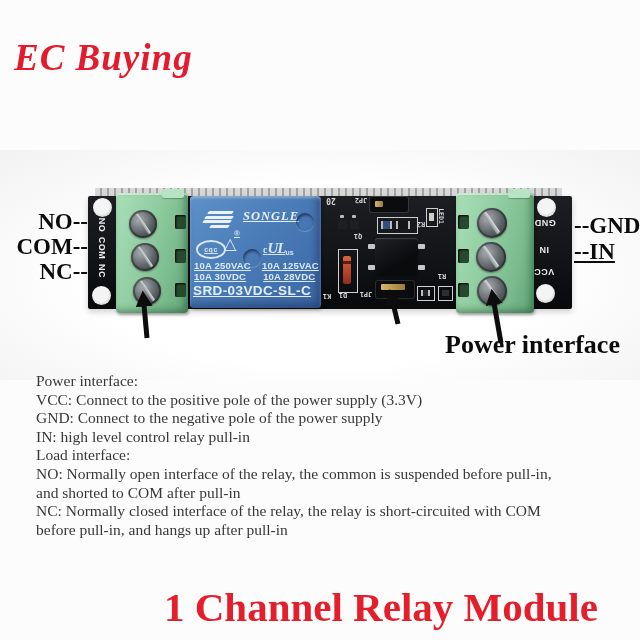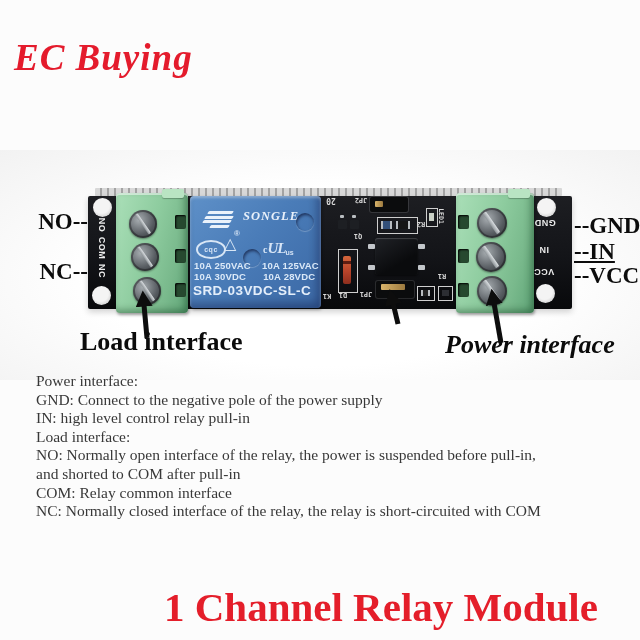--- a/index.html
+++ b/index.html
@@ -44,21 +44,21 @@
       background:radial-gradient(circle at 35% 35%, #a7adb1, #565b60 58%, #2d3134 100%);
       box-shadow:inset 0 0 0 2px rgba(0,0,0,.35), 0 1px 2px rgba(0,0,0,.4);}
   .screw .slot{position:absolute;left:8%;top:44%;width:84%;height:12%;border-radius:1px;
       background:linear-gradient(#dde1e4,#8d9397);transform:rotate(55deg);}
 
   
   .relay{left:190px;top:196px;width:131px;height:112px;z-index:3;border-radius:4px;
       background:linear-gradient(135deg,#5e90c8 0%,#4a7cb8 45%,#3b68a5 100%);
       box-shadow:inset 0 2px 3px rgba(255,255,255,.35), inset -4px -5px 9px rgba(0,0,40,.32), 1px 2px 3px rgba(0,0,0,.3);
       color:#d7e5f6;font-family:"Liberation Sans",sans-serif;}
-  .relay .rel{position:absolute;}
+  .relay .rel{position:absolute;text-decoration:underline;}
   .r-circle{width:18px;height:18px;border-radius:50%;
       background:radial-gradient(circle at 40% 35%, #4878b2, #2d5causal 0, #2d5a96 60%, #244b80 100%);
       box-shadow:inset 1px 2px 3px rgba(0,0,30,.55), 0 1px 1px rgba(255,255,255,.25);}
   .sbar{position:absolute;height:3px;background:#eaf2fb;border-radius:1px;transform:skewX(-32deg);}
   .brandname{font:italic bold 12.5px "Liberation Serif",serif;letter-spacing:1px;color:#e8f0fa;}
   .regmark{font:bold 8px "Liberation Sans",sans-serif;}
   .cqc{width:26px;height:15px;border:2px solid #d8e6f5;border-radius:50%;text-align:center;
       font:bold 7px "Liberation Sans",sans-serif;line-height:15px;letter-spacing:.5px;}
   .tri{font:bold 16px "DejaVu Sans",sans-serif;color:#d8e6f5;}
   .ulmark{font:bold 10px "Liberation Serif",serif;}
@@ -216,46 +216,46 @@
       <div class="slot"></div>
     </div>
   <div class="abs screw" style="left:476px;top:242px;width:30px;height:30px;">
       <div class="slot"></div>
     </div>
   <div class="abs screw" style="left:477px;top:276px;width:30px;height:30px;">
       <div class="slot"></div>
     </div>
 
   <div class="abs pin-call pin-l" style="top:209px;">NO--</div>
+  <div class="abs pin-call pin-l" style="top:234px;">COM--</div>
   <div class="abs pin-call pin-l" style="top:259px;">NC--</div>
 
   <div class="abs pin-call pin-r" style="top:213px;">--GND</div>
   <div class="abs pin-call pin-r" style="top:239px;text-decoration:underline;">--IN</div>
-  <div class="abs pin-call pin-r" style="top:263px;">--VCC</div>
-
-  <div class="abs big-call" style="left:80px;top:327px;">Load interface</div>
-  <div class="abs big-call" style="left:445px;top:330px;font-style:italic;">Power interface</div>
+
+  <div class="abs big-call" style="left:445px;top:330px;">Power interface</div>
 
   <svg class="abs arrows" width="640" height="640">
     <defs>
       <marker id="ah" markerWidth="4" markerHeight="4" refX="0.3" refY="1.7" orient="auto">
         <path d="M0,0 L3.2,1.7 L0,3.4 Z" fill="#0d0d0d"></path>
       </marker>
     </defs>
     <line x1="147" y1="338" x2="144" y2="305" stroke="#0d0d0d" stroke-width="5" marker-end="url(#ah)"></line>
     <line x1="398" y1="324" x2="393" y2="303" stroke="#0d0d0d" stroke-width="5" marker-end="url(#ah)"></line>
     <line x1="501" y1="343" x2="494" y2="303" stroke="#0d0d0d" stroke-width="5" marker-end="url(#ah)"></line>
   </svg>
 
   <div class="abs desc">
     <div>Power interface:</div>
+    <div>VCC: Connect to the positive pole of the power supply (3.3V)</div>
     <div>GND: Connect to the negative pole of the power supply</div>
     <div>IN: high level control relay pull-in</div>
     <div>Load interface:</div>
-    <div>NO: Normally open interface of the relay, the power is suspended before pull-in,</div>
+    <div>NO: Normally open interface of the relay, the common is suspended before pull-in,</div>
     <div>and shorted to COM after pull-in</div>
-    <div>COM: Relay common interface</div>
     <div>NC: Normally closed interface of the relay, the relay is short-circuited with COM</div>
+    <div>before pull-in, and hangs up after pull-in</div>
   </div>
 
   <div class="abs title">1 Channel Relay Module</div>
 
 </div>
 
 </body></html>

